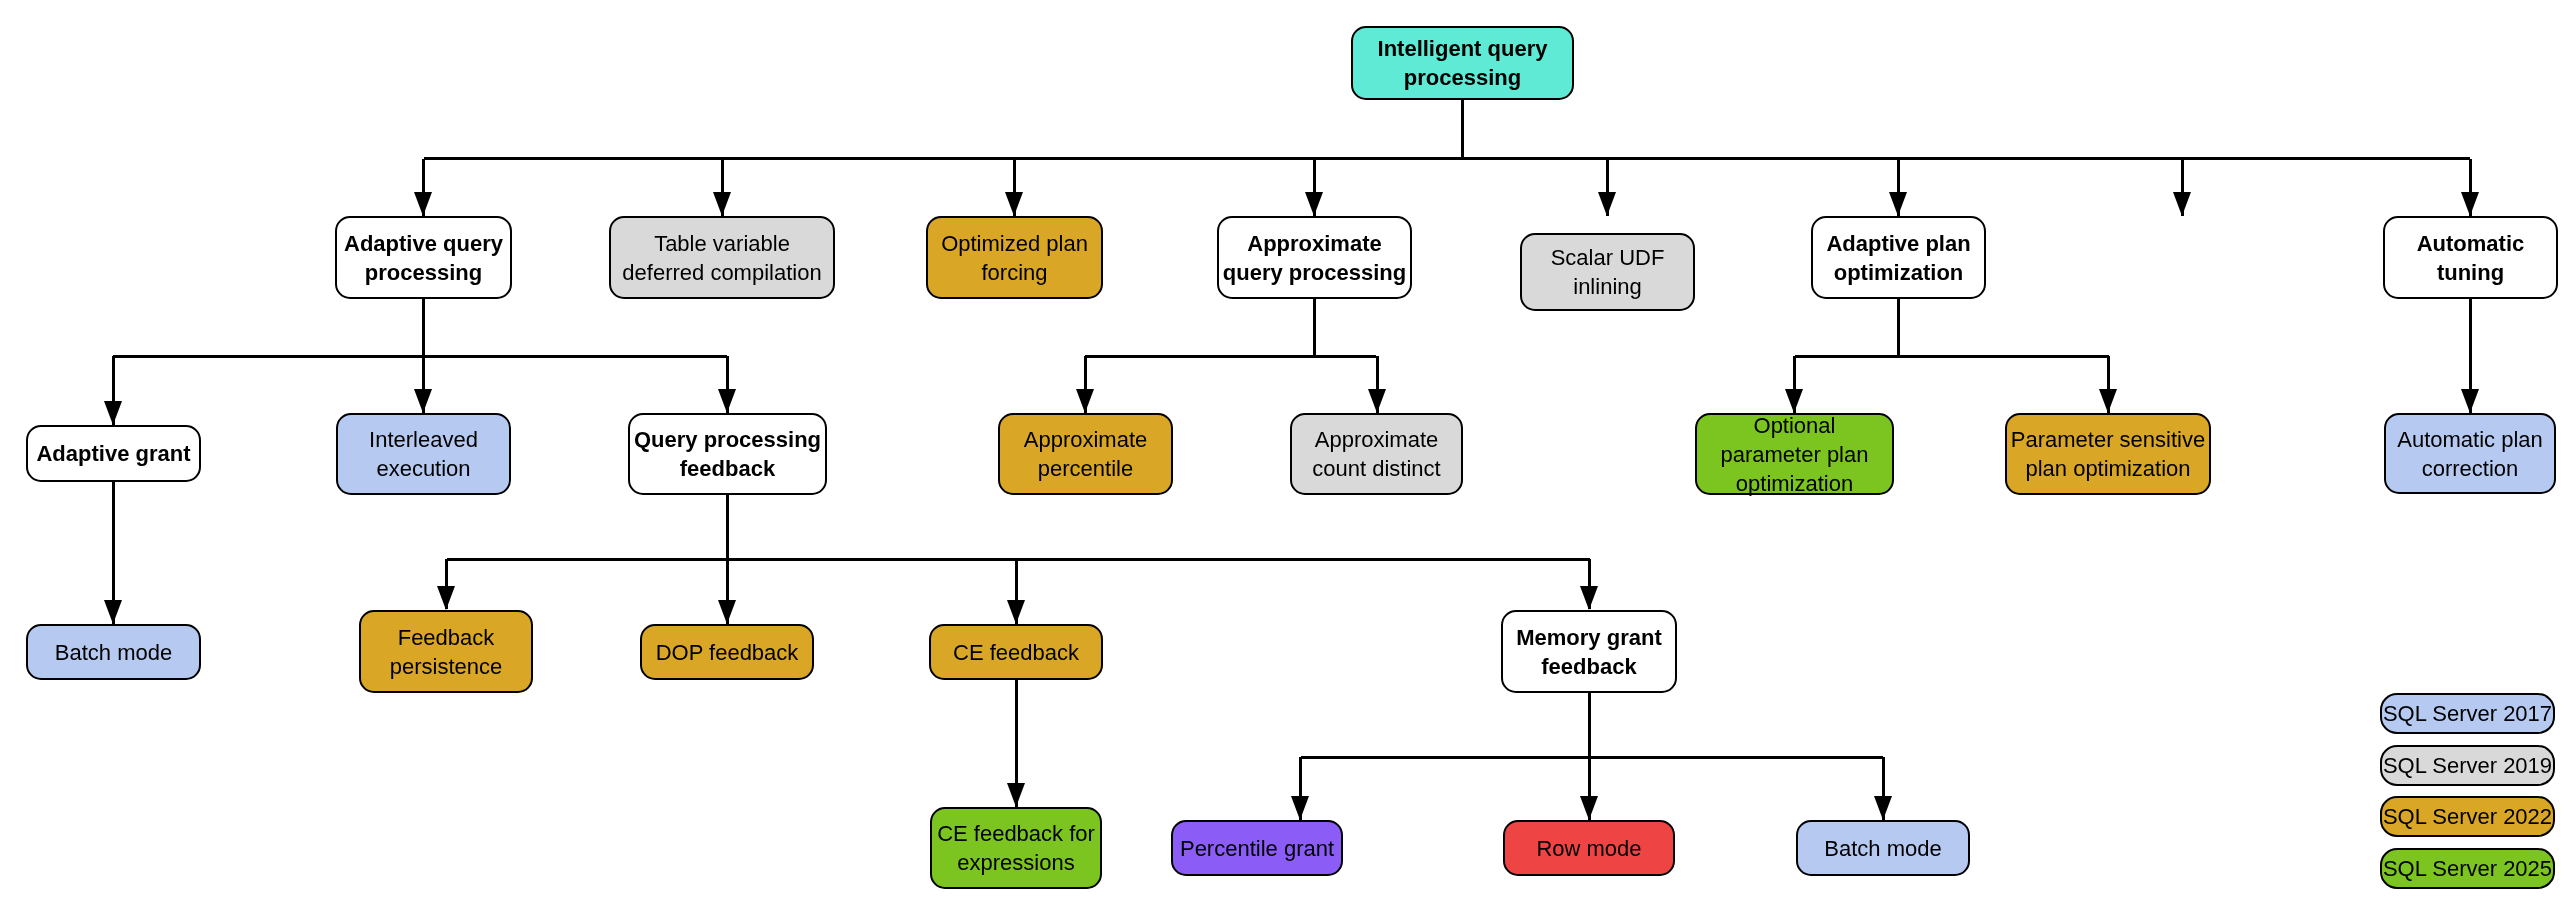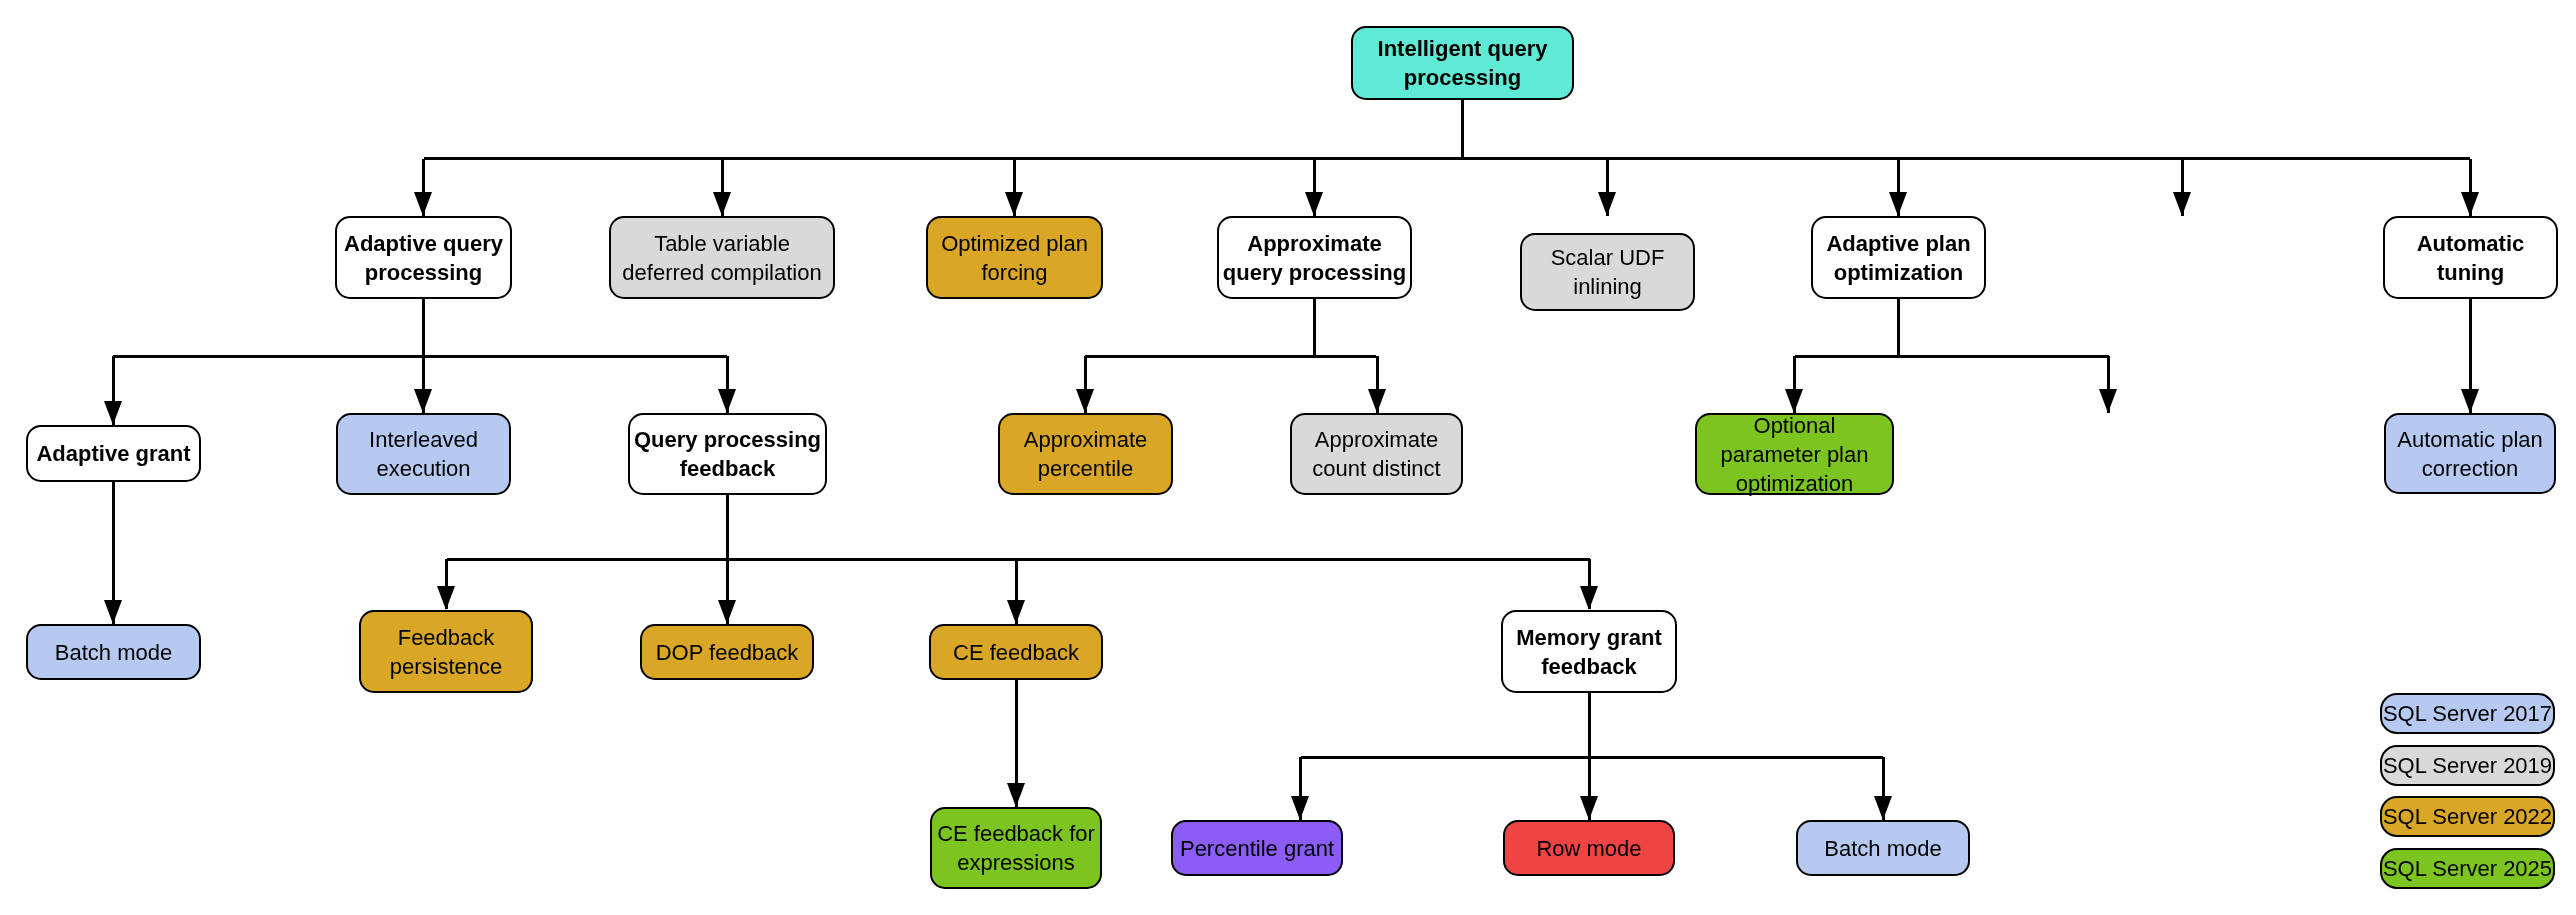--- a/index.html
+++ b/index.html
@@ -102,20 +102,21 @@
     <div class="node category" style="left: 1217px; top: 216px; width: 195px; height: 83px; background: rgb(255, 255, 255); border-color: rgb(0, 0, 0);">Approximate query processing</div>
     <div class="node" style="left: 1520px; top: 216px; width: 175px; height: 78px; background: rgb(217, 217, 217); border-color: rgb(0, 0, 0); margin-top: 17px;">Scalar UDF inlining</div>
     <div class="node category" style="left: 1811px; top: 216px; width: 175px; height: 83px; background: rgb(255, 255, 255); border-color: rgb(0, 0, 0);">Adaptive plan optimization</div>
     <div class="node category" style="left: 2383px; top: 216px; width: 175px; height: 83px; background: rgb(255, 255, 255); border-color: rgb(0, 0, 0);">Automatic tuning</div>
     <div class="node category" style="left: 26px; top: 425px; width: 175px; height: 57px; background: rgb(255, 255, 255); border-color: rgb(0, 0, 0);">Adaptive grant</div>
     <div class="node" style="left: 336px; top: 413px; width: 175px; height: 82px; background: rgb(181, 201, 241); border-color: rgb(0, 0, 0);">Interleaved execution</div>
     <div class="node category" style="left: 628px; top: 413px; width: 199px; height: 82px; background: rgb(255, 255, 255); border-color: rgb(0, 0, 0);">Query processing feedback</div>
     <div class="node" style="left: 998px; top: 413px; width: 175px; height: 82px; background: rgb(217, 166, 38); border-color: rgb(0, 0, 0);">Approximate percentile</div>
     <div class="node" style="left: 1290px; top: 413px; width: 173px; height: 82px; background: rgb(217, 217, 217); border-color: rgb(0, 0, 0);">Approximate count distinct</div>
     <div class="node" style="left: 1695px; top: 413px; width: 199px; height: 82px; background: rgb(124, 196, 31); border-color: rgb(0, 0, 0);">Optional parameter plan optimization</div>
+    <div class="node" style="left: 2005px; top: 413px; width: 206px; height: 82px; background: rgb(217, 166, 38); border-color: rgb(0, 0, 0);">Parameter sensitive plan optimization</div>
     <div class="node" style="left: 2384px; top: 413px; width: 172px; height: 81px; background: rgb(181, 201, 241); border-color: rgb(0, 0, 0);">Automatic plan correction</div>
     <div class="node" style="left: 26px; top: 624px; width: 175px; height: 56px; background: rgb(181, 201, 241); border-color: rgb(0, 0, 0);">Batch mode</div>
     <div class="node" style="left: 359px; top: 610px; width: 174px; height: 83px; background: rgb(217, 166, 38); border-color: rgb(0, 0, 0);">Feedback persistence</div>
     <div class="node" style="left: 640px; top: 624px; width: 174px; height: 56px; background: rgb(217, 166, 38); border-color: rgb(0, 0, 0);">DOP feedback</div>
     <div class="node" style="left: 929px; top: 624px; width: 174px; height: 56px; background: rgb(217, 166, 38); border-color: rgb(0, 0, 0);">CE feedback</div>
     <div class="node category" style="left: 1501px; top: 610px; width: 176px; height: 83px; background: rgb(255, 255, 255); border-color: rgb(0, 0, 0);">Memory grant feedback</div>
     <div class="node" style="left: 930px; top: 807px; width: 172px; height: 82px; background: rgb(124, 196, 31); border-color: rgb(0, 0, 0);">CE feedback for expressions</div>
     <div class="node" style="left: 1171px; top: 820px; width: 172px; height: 56px; background: #8b5cf6; border-color: rgb(0, 0, 0);">Percentile grant</div>
     <div class="node" style="left: 1503px; top: 820px; width: 172px; height: 56px; background: #ef4444; border-color: rgb(0, 0, 0);">Row mode</div>
     <div class="node" style="left: 1796px; top: 820px; width: 174px; height: 56px; background: rgb(181, 201, 241); border-color: rgb(0, 0, 0);">Batch mode</div>

